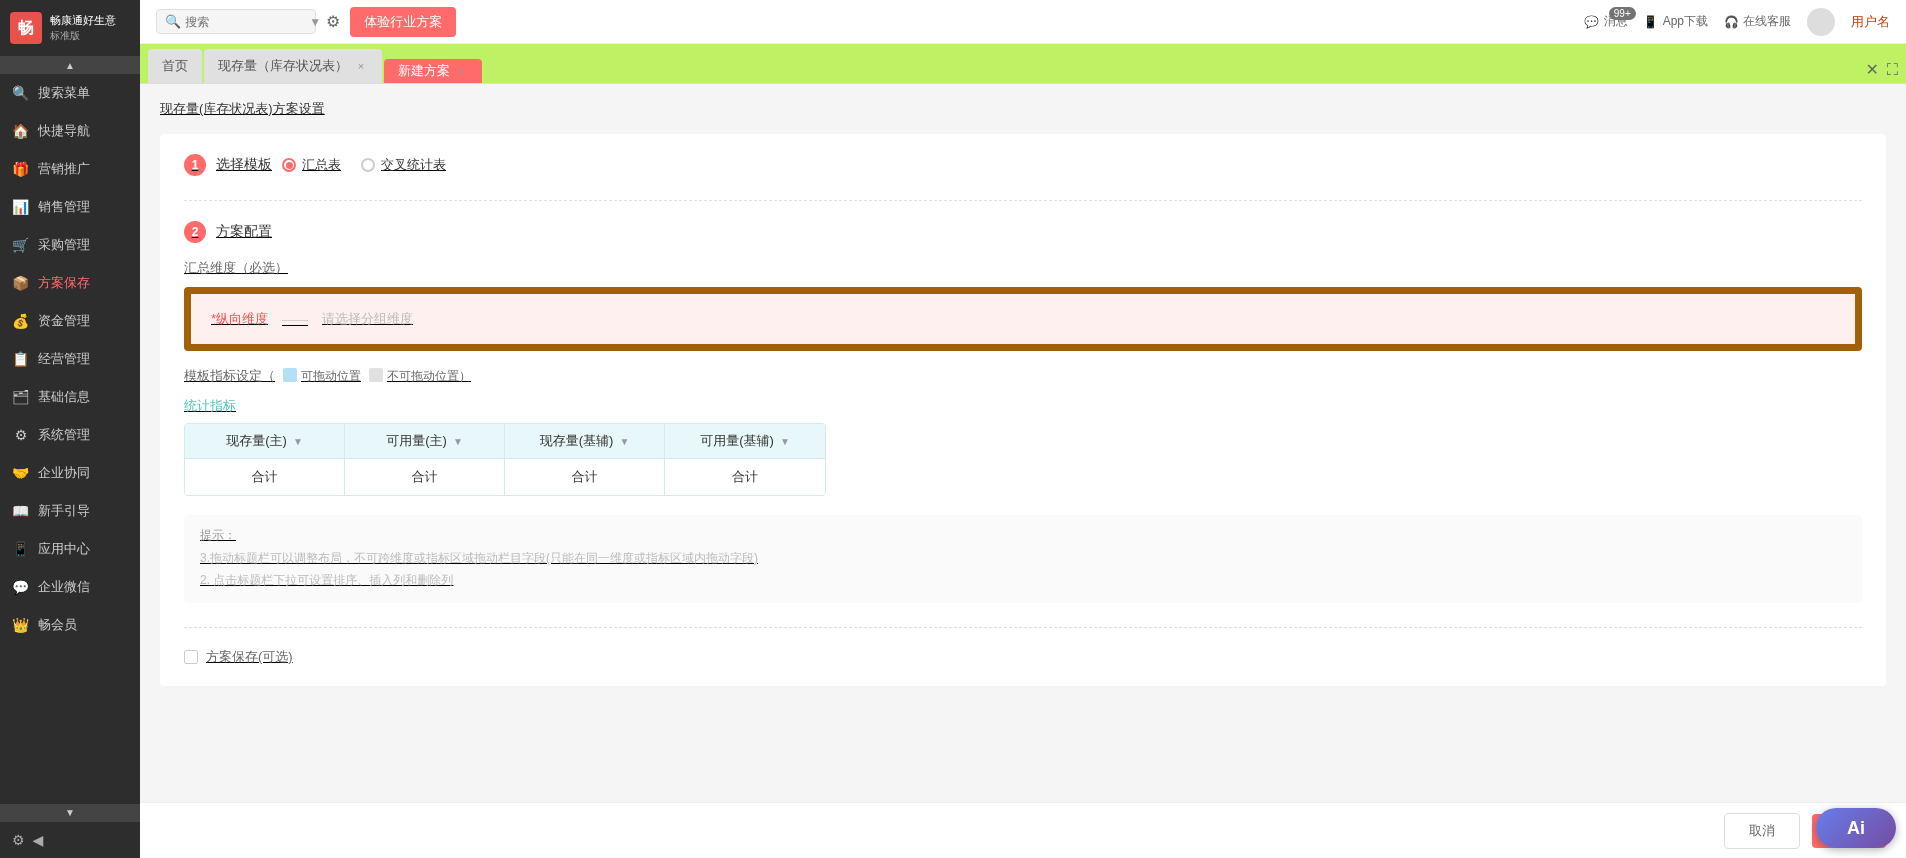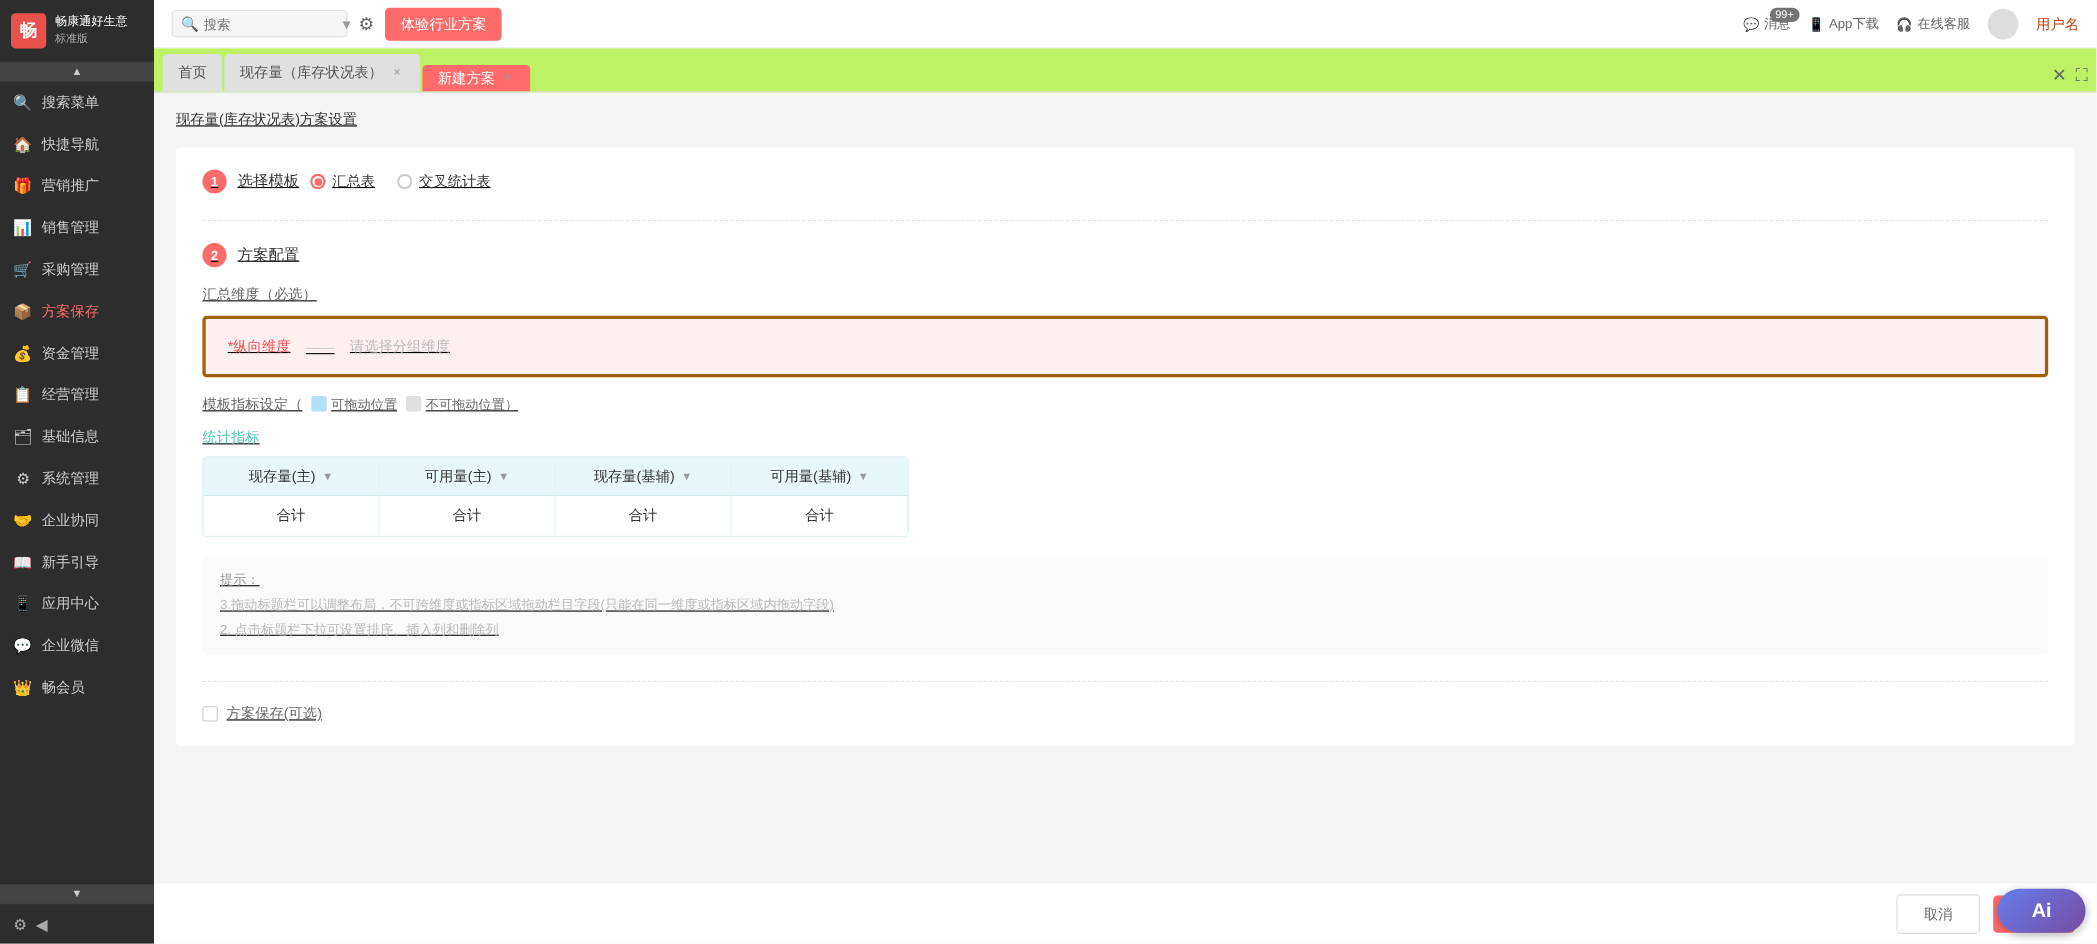--- a/index.html
+++ b/index.html
@@ -341,21 +341,21 @@
     
     .section-label {
       font-size: 13px;
       color: #666;
       margin-bottom: 10px;
     }
 
     
     .highlight-box {
       background: #fff0f0;
-      border: 3px solid #a16207;
+      border: 7px solid #a16207;
       border-radius: 4px;
       padding: 16px 20px;
       margin-bottom: 16px;
     }
     .highlight-box .dim-row {
       display: flex;
       align-items: center;
       gap: 8px;
     }
     .dim-required {

